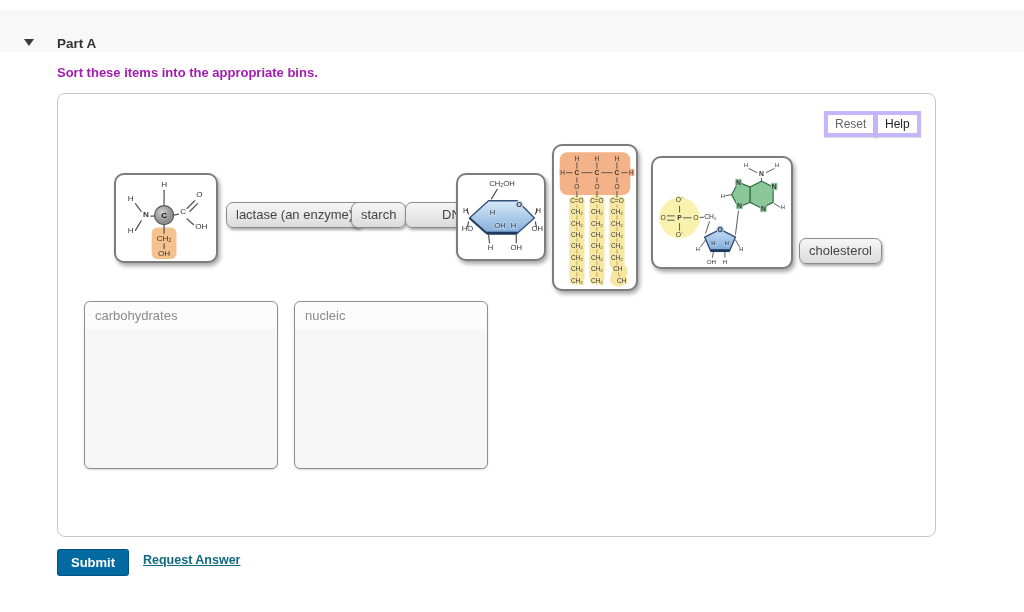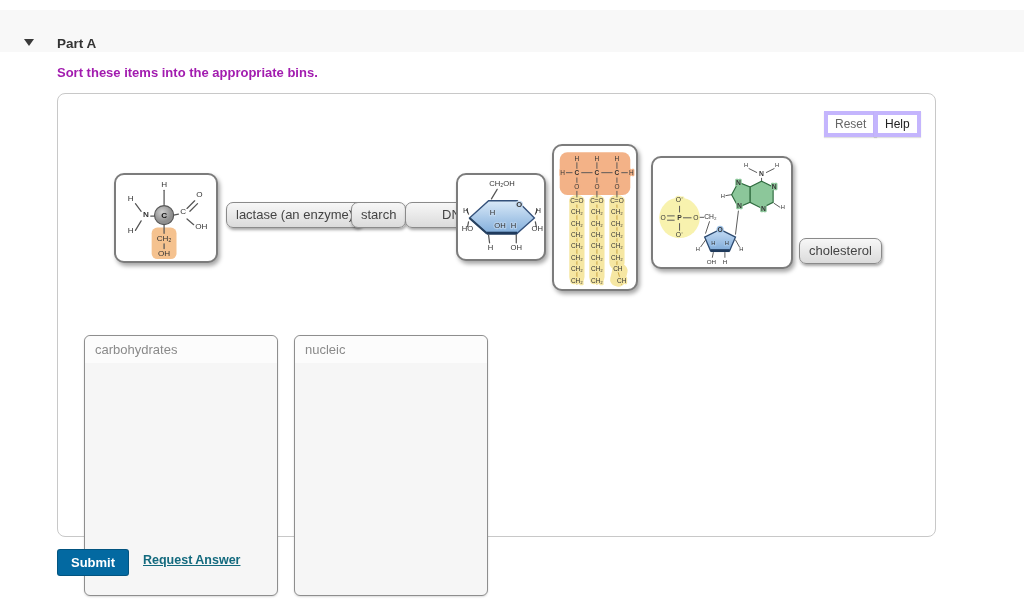--- a/index.html
+++ b/index.html
@@ -18,22 +18,22 @@
   .btn-reset{left:766px;top:17px;color:#666;}
   .btn-help{left:816px;top:17px;color:#222;font-weight:normal;}
   
   .card{position:absolute;background:#fff;border:2px solid #7c7c7c;border-radius:10px;
     box-shadow:2px 3px 4px rgba(0,0,0,.35);box-sizing:border-box;cursor:pointer;}
   .card svg{display:block;width:100%;height:100%;}
   .chip{position:absolute;background:linear-gradient(#f7f7f7,#dbdbdb);border:1px solid #8a8a8a;
     border-radius:7px;box-shadow:1px 2px 3px rgba(0,0,0,.35);font-size:13px;color:#444;
     padding:5px 9px;line-height:1.1;white-space:nowrap;cursor:pointer;}
   
-  .bin{position:absolute;top:207px;width:194px;height:261px;background:#f6f6f6;
-    border:1px solid #8e8e8e;border-radius:6px;box-sizing:border-box;box-shadow:0 1px 2px rgba(0,0,0,.15);margin-top:34px;}
+  .bin{position:absolute;top:207px;width:194px;height:168px;background:#f6f6f6;
+    border:1px solid #8e8e8e;border-radius:6px;box-sizing:border-box;box-shadow:0 1px 2px rgba(0,0,0,.15);}
   .bin-label{position:absolute;top:0;left:0;right:0;height:27px;background:#fcfcfc;
     border-radius:6px 6px 0 0;color:#8a8a8a;font-size:13px;padding:6px 0 0 10px;box-sizing:border-box;}
   
   .submit-btn{position:absolute;left:57px;top:549px;color:#fff;font-weight:bold;font-size:13px;
     padding:5px 13px;border-radius:3px;border:1px solid rgba(0,0,0,.2);cursor:pointer;}
   .request-link{position:absolute;left:143px;top:553px;font-size:12.5px;font-weight:bold;
     text-decoration:underline;cursor:pointer;}
   .mol-line{stroke:#555;stroke-width:1.3;fill:none;stroke-linecap:round;}
   text{font-family:"Liberation Sans", sans-serif;}
 </style>

